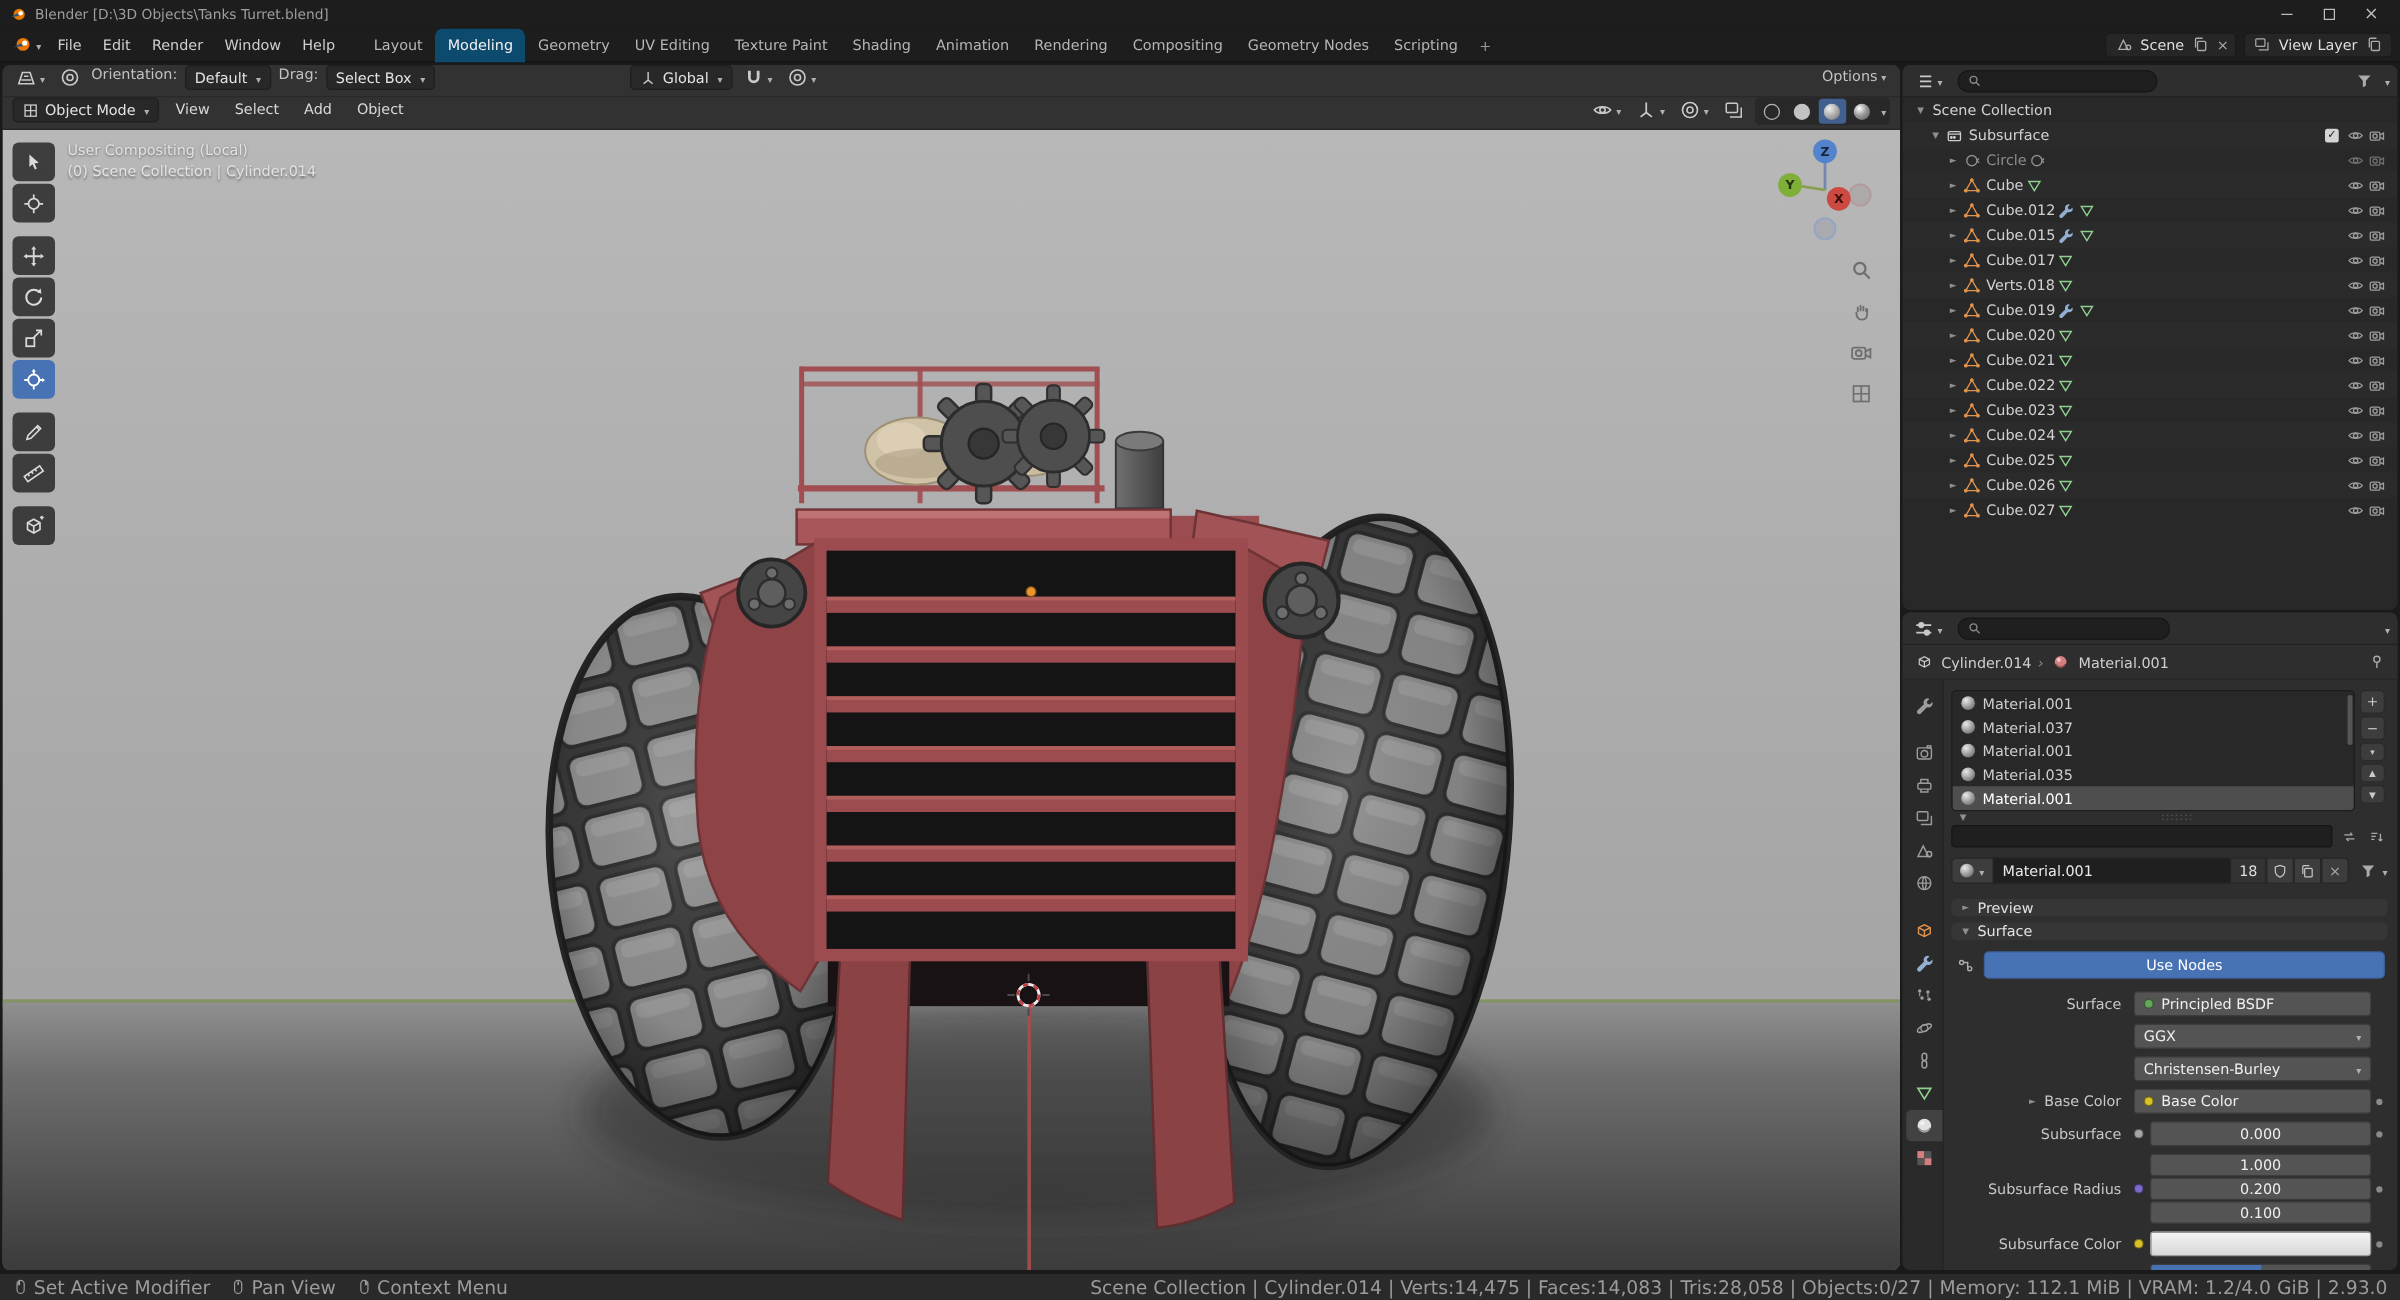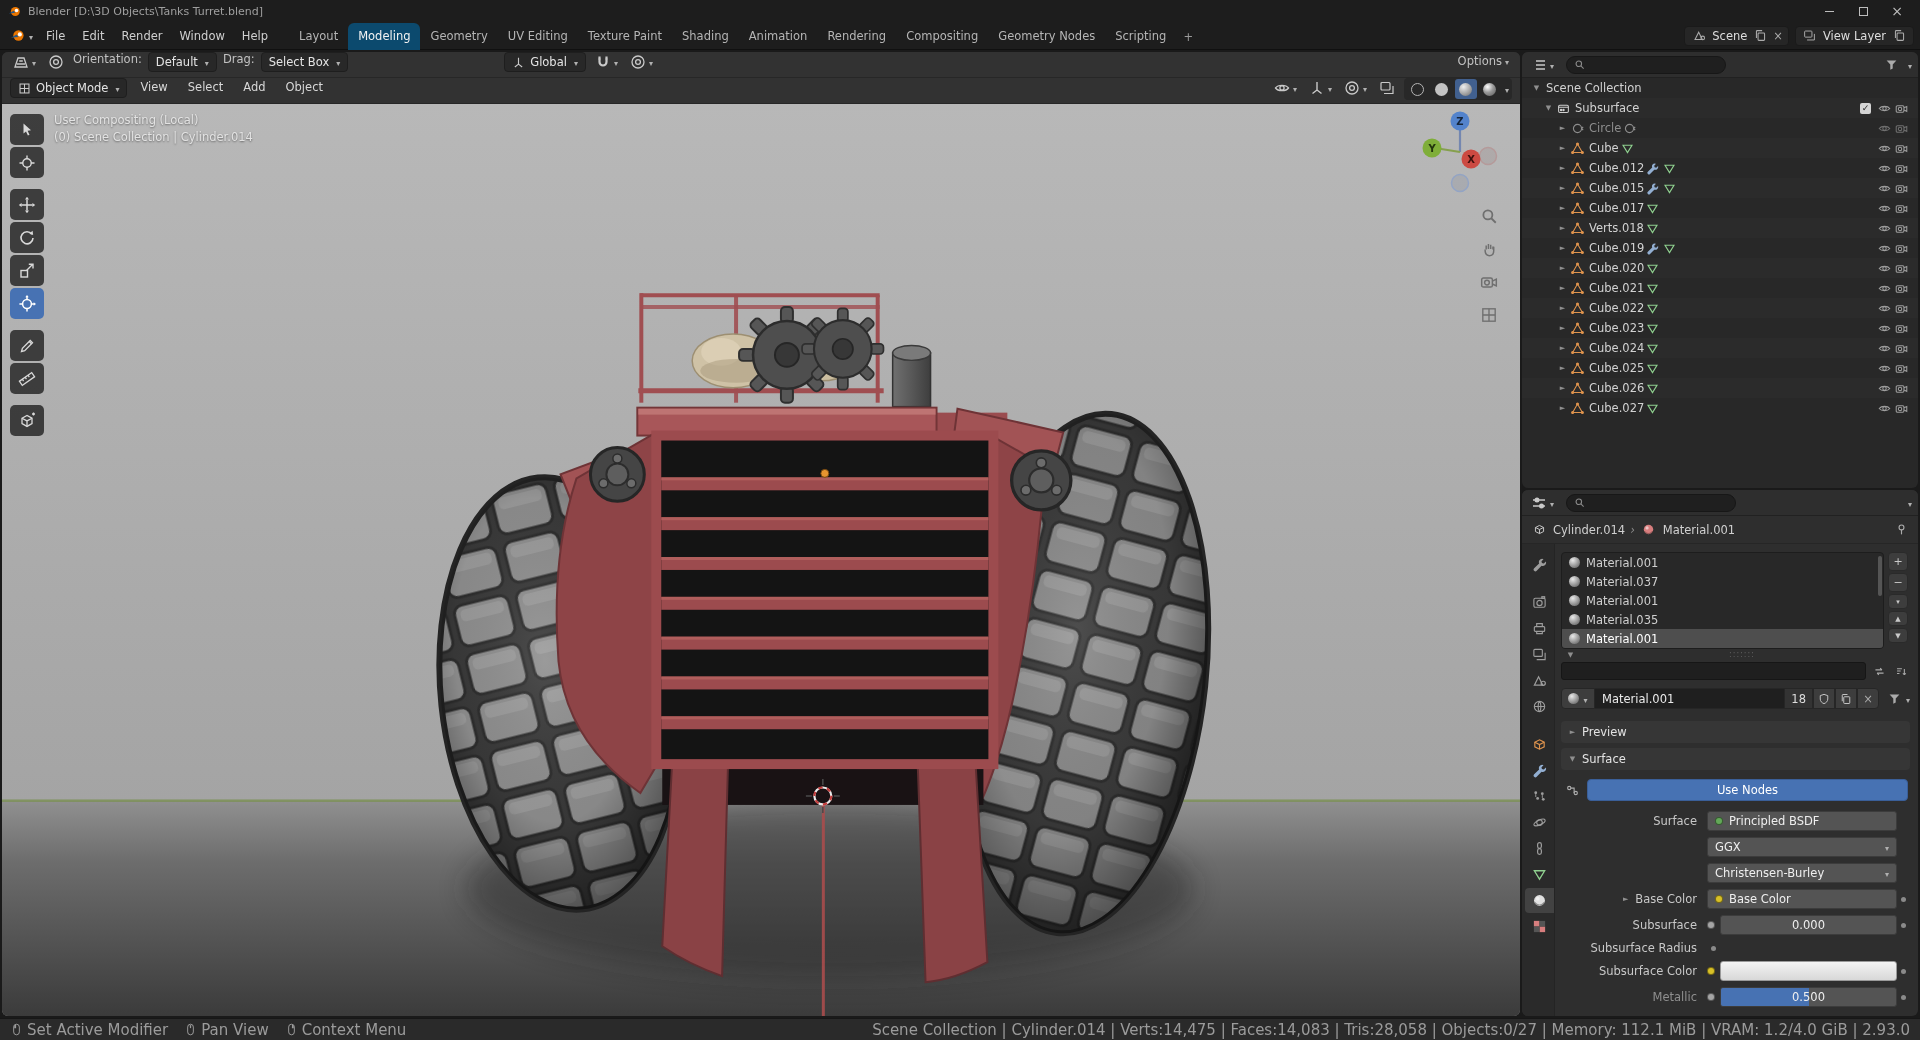--- a/index.html
+++ b/index.html
@@ -1566,20 +1566,34 @@
                   <i class="sock gray"></i>
                   <span class="field center">
                     <span>0.000</span>
                   </span>
                 </span>
               <span class="deco dot"></span>
             </div>
 
             <div class="prow">
               <span class="plabel">Subsurface Radius</span>
+              <span class="pval">
+                  <i class="sock purple"></i>
+                <span class="stack">
+                  <span class="field center">
+                      <span>1.000</span>
+                    </span>
+                  <span class="field center">
+                      <span>0.200</span>
+                    </span>
+                  <span class="field center">
+                      <span>0.100</span>
+                    </span>
+                </span>
+              </span>
               <span class="deco dot"></span>
             </div>
 
             <div class="prow">
               <span class="plabel">Subsurface Color</span>
               <span class="pval">
                   <i class="sock yellow"></i>
                   <span class="swatch"></span>
                 </span>
               <span class="deco dot"></span>

